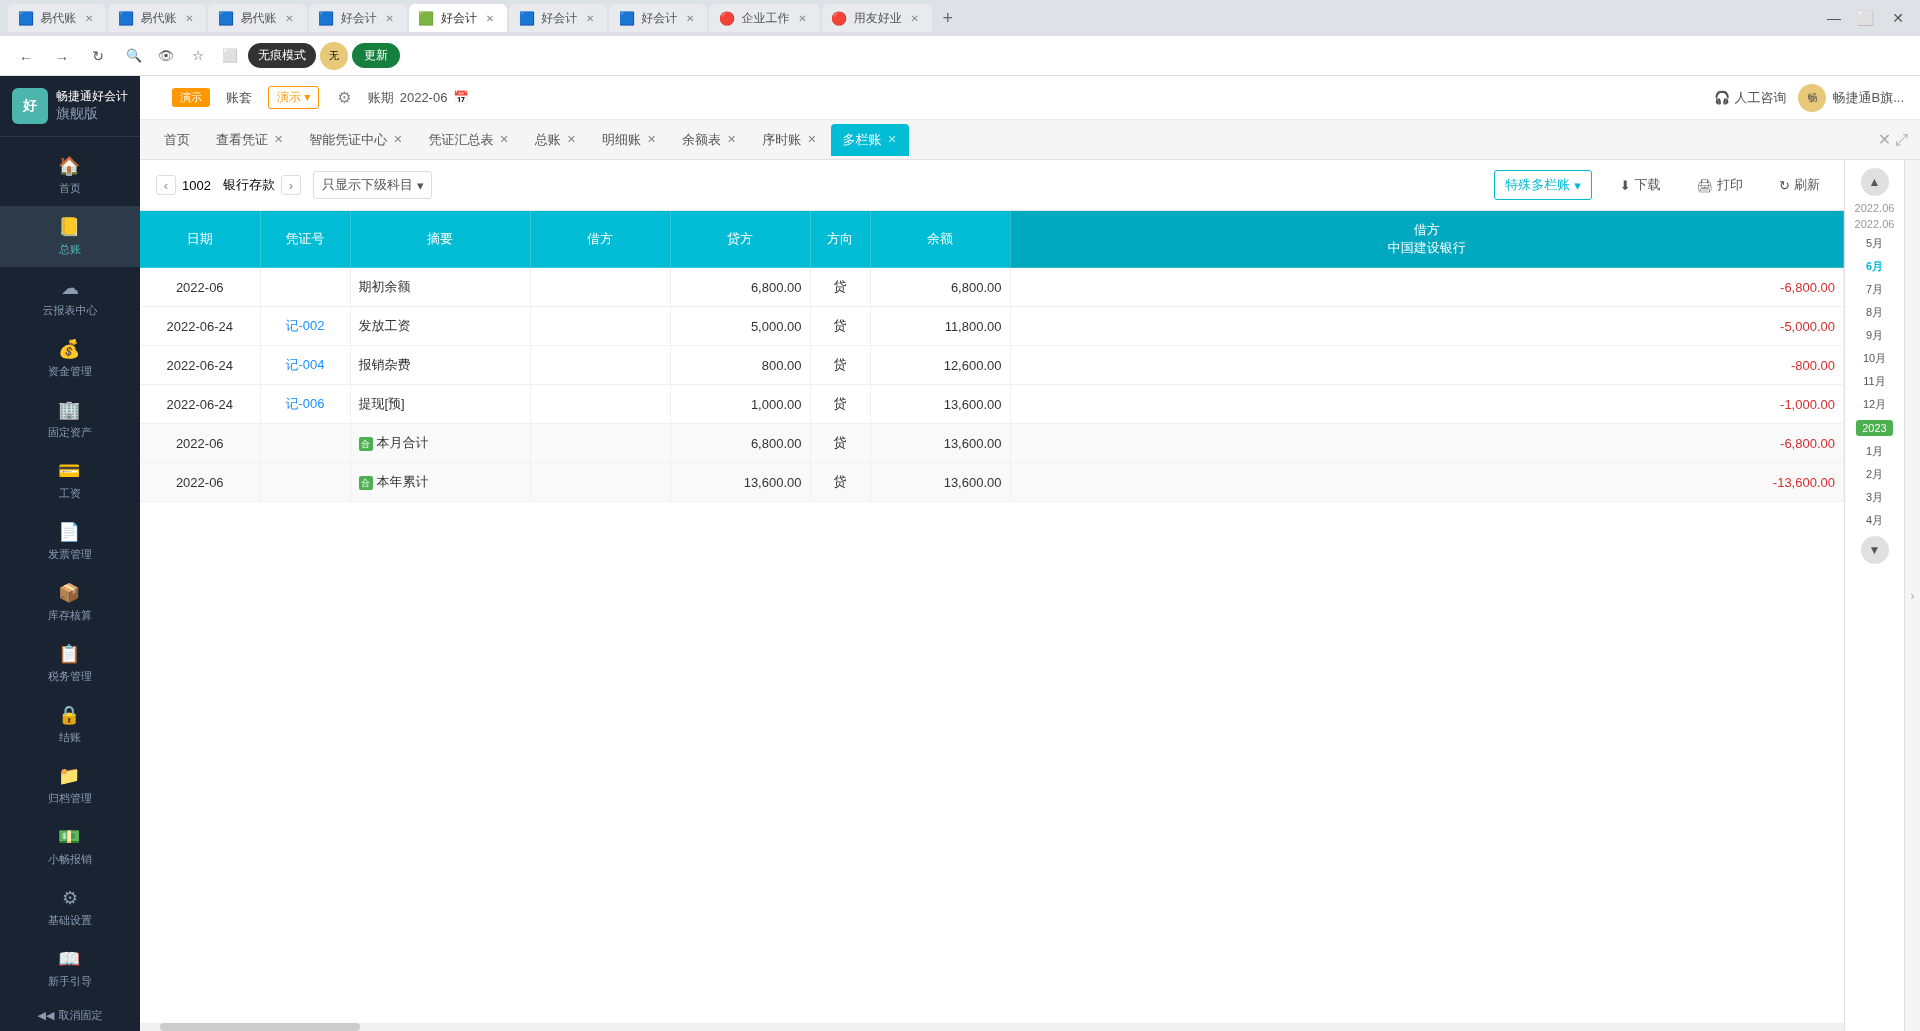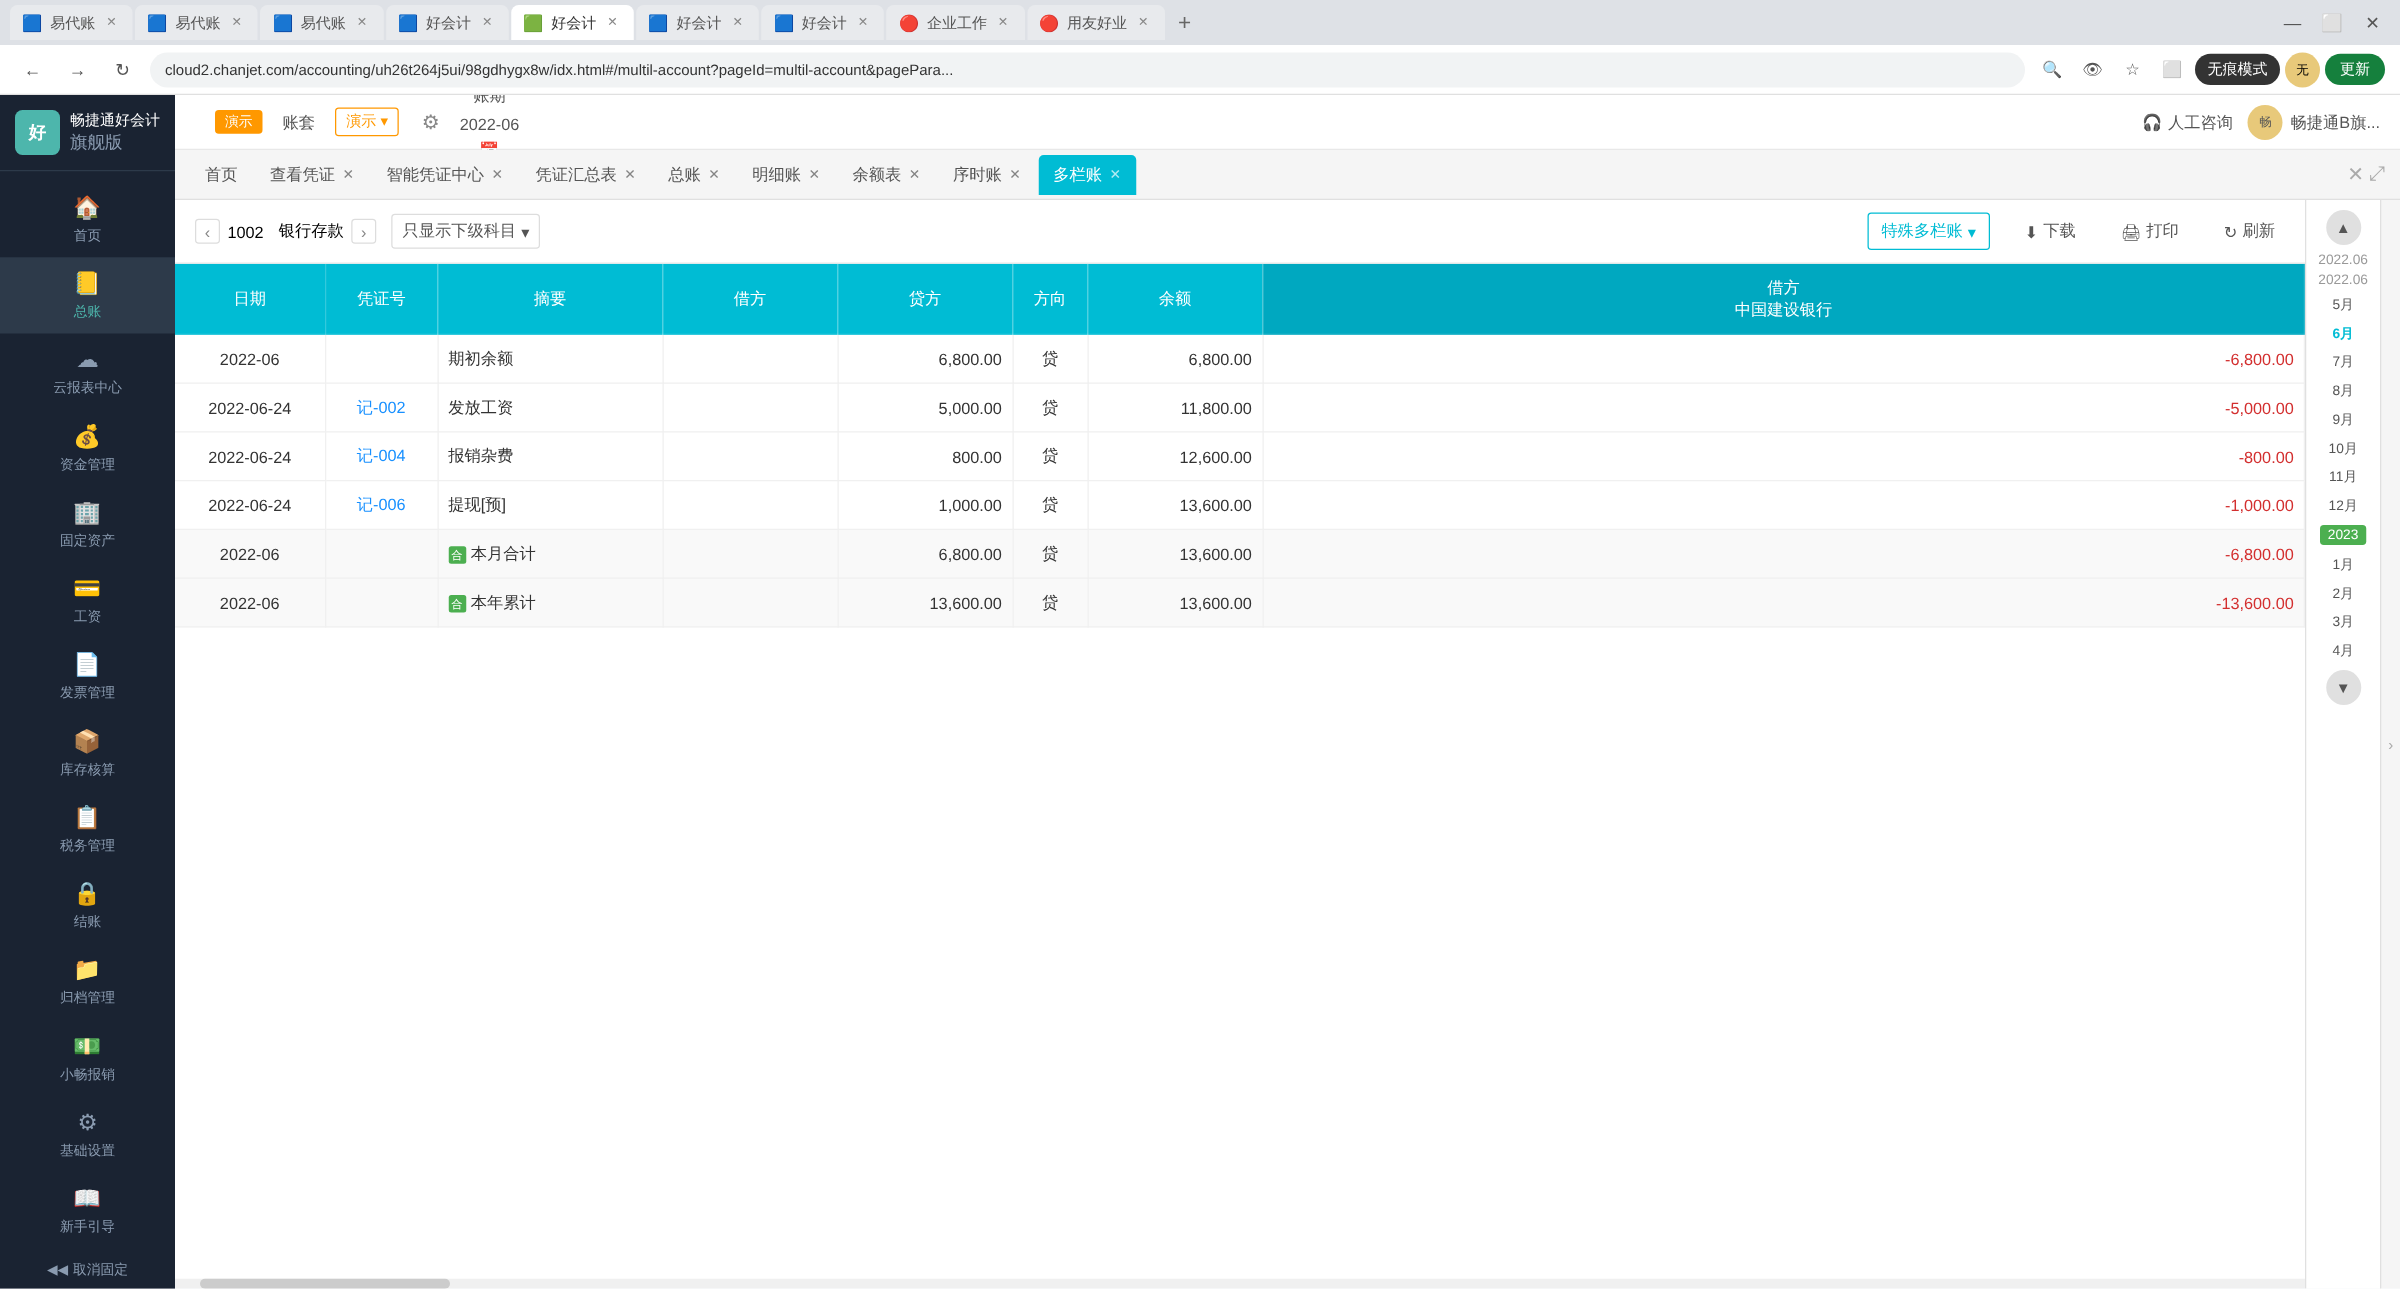--- a/index.html
+++ b/index.html
@@ -38,21 +38,21 @@
     .sidebar-item.active { color: #4db6ac; background: #2d3a4a; }
     .sidebar-item-icon { font-size: 18px; }
     .sidebar-pin { display: flex; align-items: center; justify-content: center; padding: 8px; color: #8a9bb0; font-size: 11px; cursor: pointer; gap: 4px; }
 
     
     .main { flex: 1; display: flex; flex-direction: column; overflow: hidden; }
 
     
     .top-bar { background: #fff; height: 44px; display: flex; align-items: center; padding: 0 16px; border-bottom: 1px solid #e8e8e8; gap: 16px; }
     .demo-badge { background: #ff9800; color: #fff; padding: 2px 8px; border-radius: 3px; font-size: 11px; margin-left: 16px; }
-    .period-info { display: flex; align-items: center; gap: 6px; color: #555; font-size: 13px; flex-direction: column; }
+    .period-info { display: flex; align-items: center; gap: 6px; color: #555; font-size: 13px; }
     .top-bar-right { margin-left: auto; display: flex; align-items: center; gap: 12px; }
     .consult-btn { display: flex; align-items: center; gap: 4px; color: #555; font-size: 13px; cursor: pointer; }
     .user-info { display: flex; align-items: center; gap: 6px; color: #555; font-size: 13px; cursor: pointer; }
     .user-avatar-small { width: 28px; height: 28px; border-radius: 50%; background: #e8c97a; display: flex; align-items: center; justify-content: center; font-size: 10px; }
 
     
     .tab-bar { background: #f5f5f5; height: 40px; display: flex; align-items: center; padding: 0 12px; border-bottom: 1px solid #e0e0e0; gap: 2px; overflow: hidden; }
     .page-tab { display: flex; align-items: center; height: 32px; padding: 0 12px; border-radius: 4px 4px 0 0; font-size: 13px; gap: 6px; cursor: pointer; color: #555; white-space: nowrap; }
     .page-tab.active { background: #00bcd4; color: #fff; }
     .page-tab .tab-x { font-size: 11px; color: inherit; opacity: 0.7; cursor: pointer; }
@@ -157,21 +157,20 @@
     <div class="browser-btn">—</div>
     <div class="browser-btn">⬜</div>
     <div class="browser-btn">✕</div>
   </div>
 </div>
 
 <div class="address-bar">
   <div class="nav-btn">←</div>
   <div class="nav-btn">→</div>
   <div class="nav-btn">↻</div>
-  <div class="url-bar">cloud2.chanjet.com/accounting/uh26t264j5ui/98gdhygx8w/idx.html#/multil-account?pageId=multil-account&amp;pagePara...</div>
   <div class="addr-actions">
     <div class="addr-btn">🔍</div>
     <div class="addr-btn">👁</div>
     <div class="addr-btn">☆</div>
     <div class="addr-btn">⬜</div>
     <div class="no-trace-btn">无痕模式</div>
     <div class="user-avatar">无</div>
     <div class="update-btn">更新</div>
   </div>
 </div>

